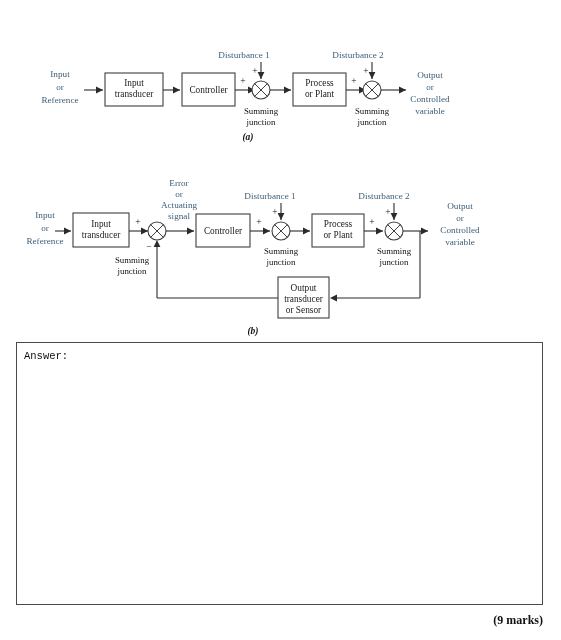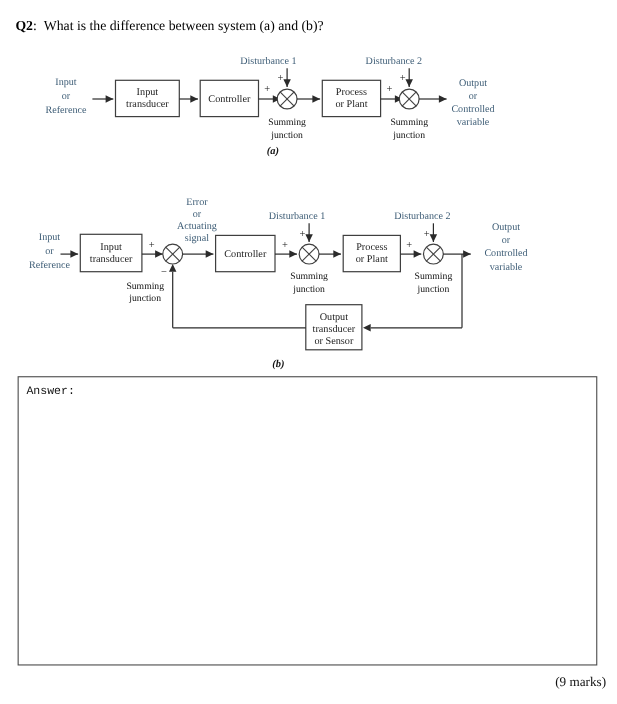--- a/index.html
+++ b/index.html
@@ -47,33 +47,30 @@
     border:1.2px solid #4a4a4a;
     background:#fff;
     box-sizing:border-box;
   }
   .answerlabel{
     position:absolute;left:24px;top:350px;
     font-family:Liberation Mono, monospace;
     font-size:10.5px;color:#111;
   }
   .marks{
-    position:absolute;right:10px;top:613px;
+    position:absolute;right:18px;top:613px;
     font-family:"Liberation Serif", serif;
-    font-size:12px;color:#111;
+    font-size:12px;color:#111;font-weight:bold;
   }
 </style>
 </head>
 <body>
 
 <div class="page">
 
-  <div class="qhead">
-    <span class="qnum">Q2</span><span>:</span>&nbsp;&nbsp;<span>What is the difference between system (a) and (b)?</span>
-  </div>
 
   <div class="diagram" id="diagram-a">
   <svg width="561" height="150" viewBox="0 0 561 150">
 
     <text class="bluelabel" x="60" y="77">Input</text>
     <text class="bluelabel" x="60" y="90">or</text>
     <text class="bluelabel" x="60" y="103">Reference</text>
 
     <g>
       <line class="ln" x1="84" y1="90" x2="103" y2="90"></line>

